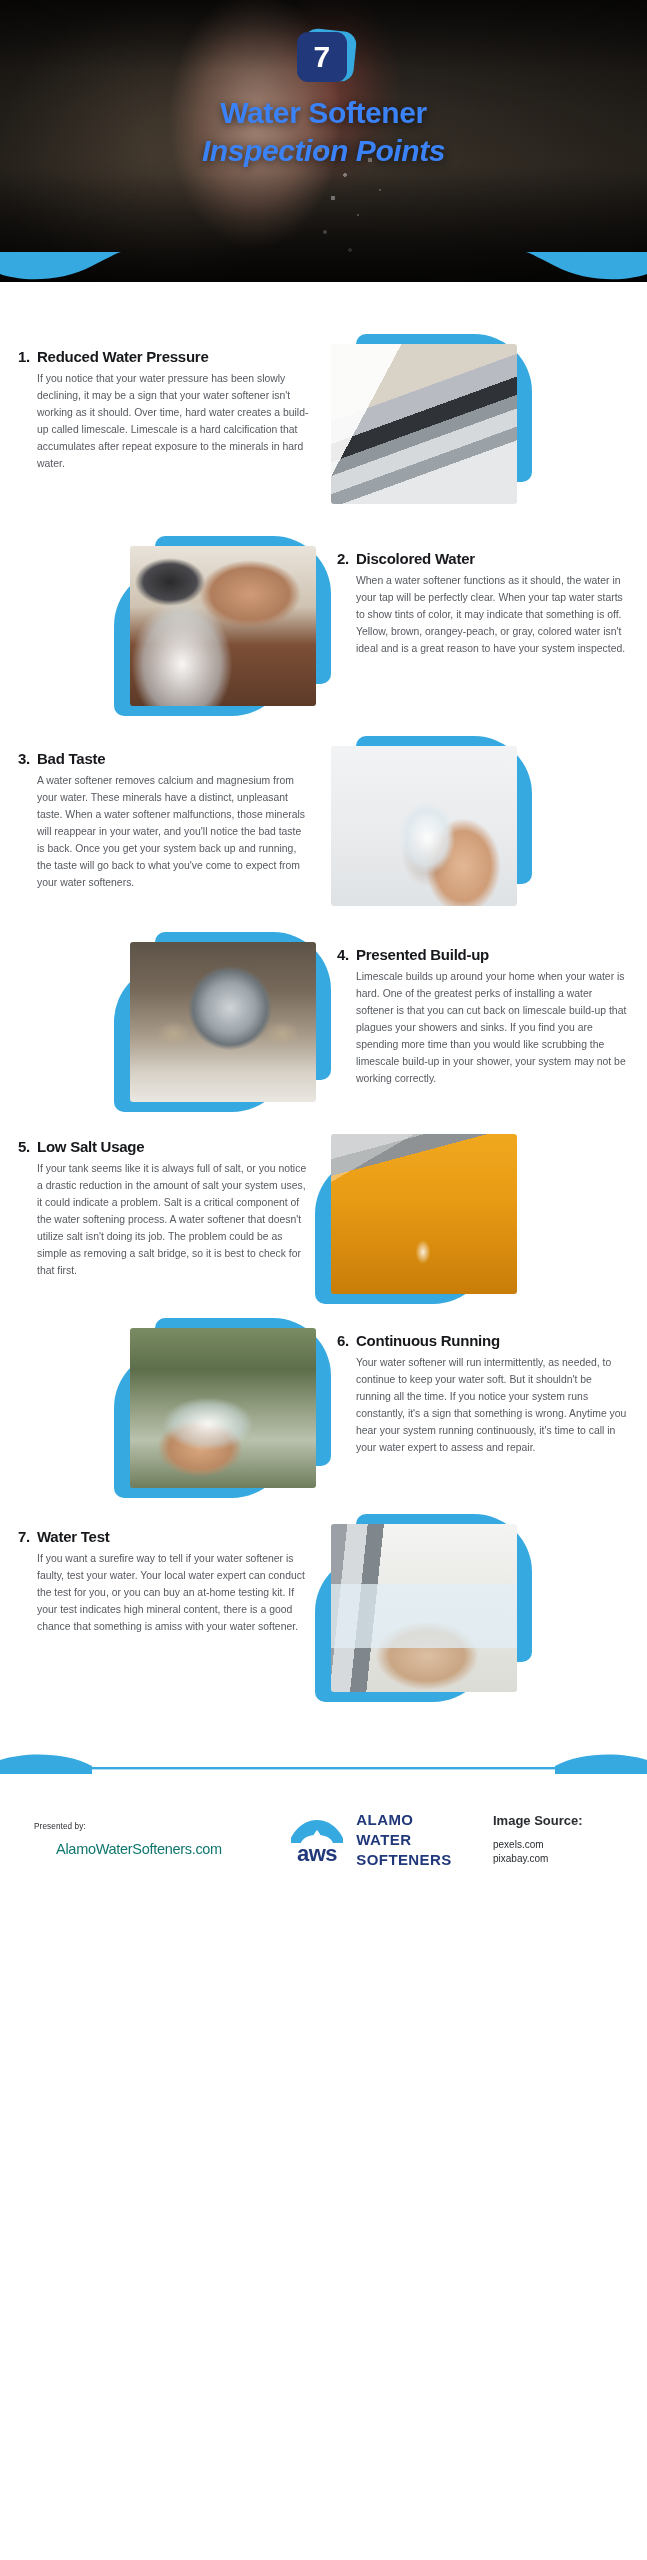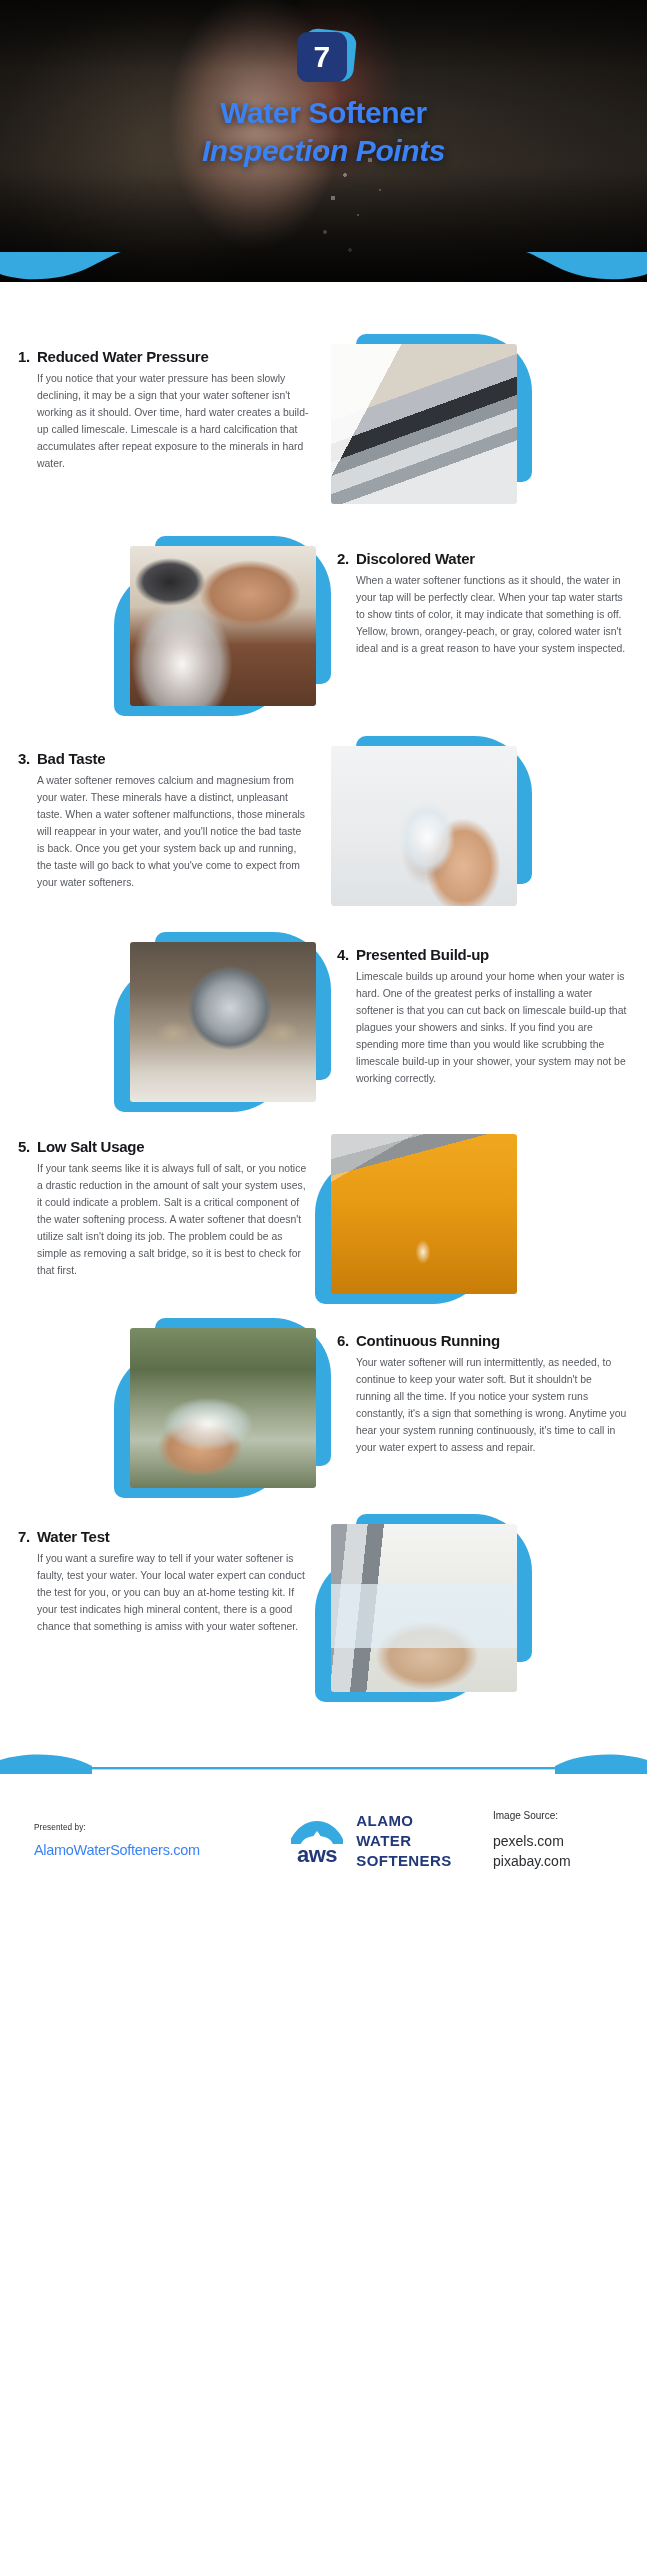--- a/index.html
+++ b/index.html
@@ -188,30 +188,30 @@
 
   
   .footer-wave { position:relative; width:647px; height:24px; }
   .footer {
     position:relative;
     display:flex; align-items:center; justify-content:space-between;
     padding:36px 34px 0 34px;
   }
   .f-left { width:210px; }
   .f-presented { font-size:8.2px; color:#2a2d31; margin-bottom:10px; letter-spacing:.1px; }
-  .f-url { font-size:14.5px; color:#3b82f6; letter-spacing:-0.3px; }
+  .f-url { font-size:14.5px; color:#0f766e; letter-spacing:-0.3px;text-align:center; }
   .f-logo { display:flex; align-items:center; gap:7px; }
   .f-logo-mark { width:64px; height:48px; }
   .f-logo-words {
     font-size:15px; font-weight:800; color:#21387a;
     line-height:1.32; letter-spacing:.4px;
   }
   .f-right { width:120px; text-align:left; }
-  .f-src-label { font-size:10px; color:#2a2d31; margin-bottom:10px; }
-  .f-src { font-size:14px; color:#2a2d31; line-height:1.45; }
+  .f-src-label { font-size:13px; color:#2a2d31; margin-bottom:10px;font-weight:bold; }
+  .f-src { font-size:10px; color:#2a2d31; line-height:1.45; }
 </style>
 </head>
 <body>
 
 <div class="page">
 
   <div class="header">
     <div class="header-photo"></div>
     <div class="header-droplets"></div>
     <div class="header-vignette"></div>

